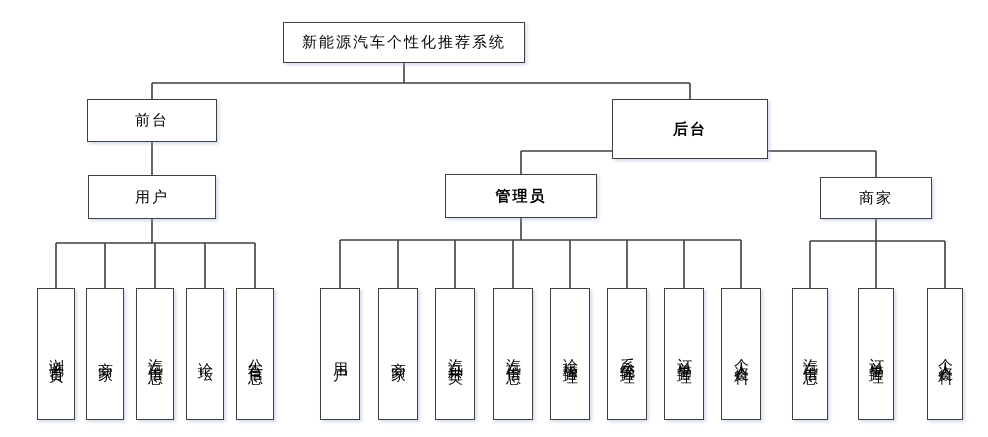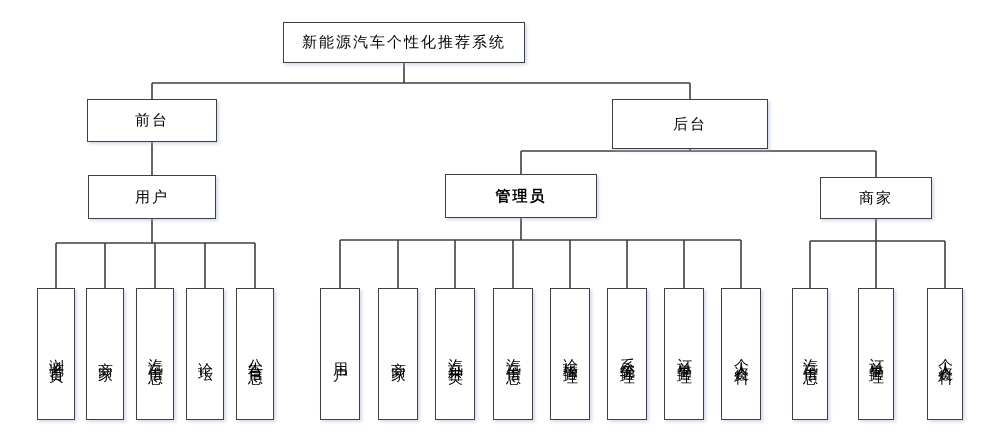--- a/index.html
+++ b/index.html
@@ -59,21 +59,21 @@
       M521 218 V240 M340 240 H741
       M340 240 V289 M398 240 V289 M455 240 V289 M513 240 V289
       M570 240 V289 M627 240 V289 M684 240 V289 M741 240 V289
       M876 219 V241 M810 241 H945
       M810 241 V289 M876 241 V289 M945 241 V289"></path>
   </svg>
 
   <div class="node" style="left:283px; top:22px; width:242px; height:41px;">新能源汽车个性化推荐系统</div>
 
   <div class="node" style="left:87px; top:99px; width:130px; height:43px;">前台</div>
-  <div class="node" style="left:612px; top:99px; width:156px; height:50px;">后台</div>
+  <div class="node" style="left:612px; top:99px; width:156px; height:60px;font-weight:bold;">后台</div>
 
   <div class="node" style="left:88px; top:175px; width:128px; height:44px;">用户</div>
   <div class="node" style="left:445px; top:174px; width:152px; height:44px;font-weight:bold;">管理员</div>
   <div class="node" style="left:820px; top:177px; width:112px; height:42px;">商家</div>
 
   <div class="node leaf" style="left:37px; width:38px;">浏览首页</div>
   <div class="node leaf" style="left:86px; width:38px;">商家</div>
   <div class="node leaf" style="left:136px; width:38px;">汽车信息</div>
   <div class="node leaf" style="left:186px; width:38px;">论坛</div>
   <div class="node leaf" style="left:236px; width:38px;">公告信息</div>

